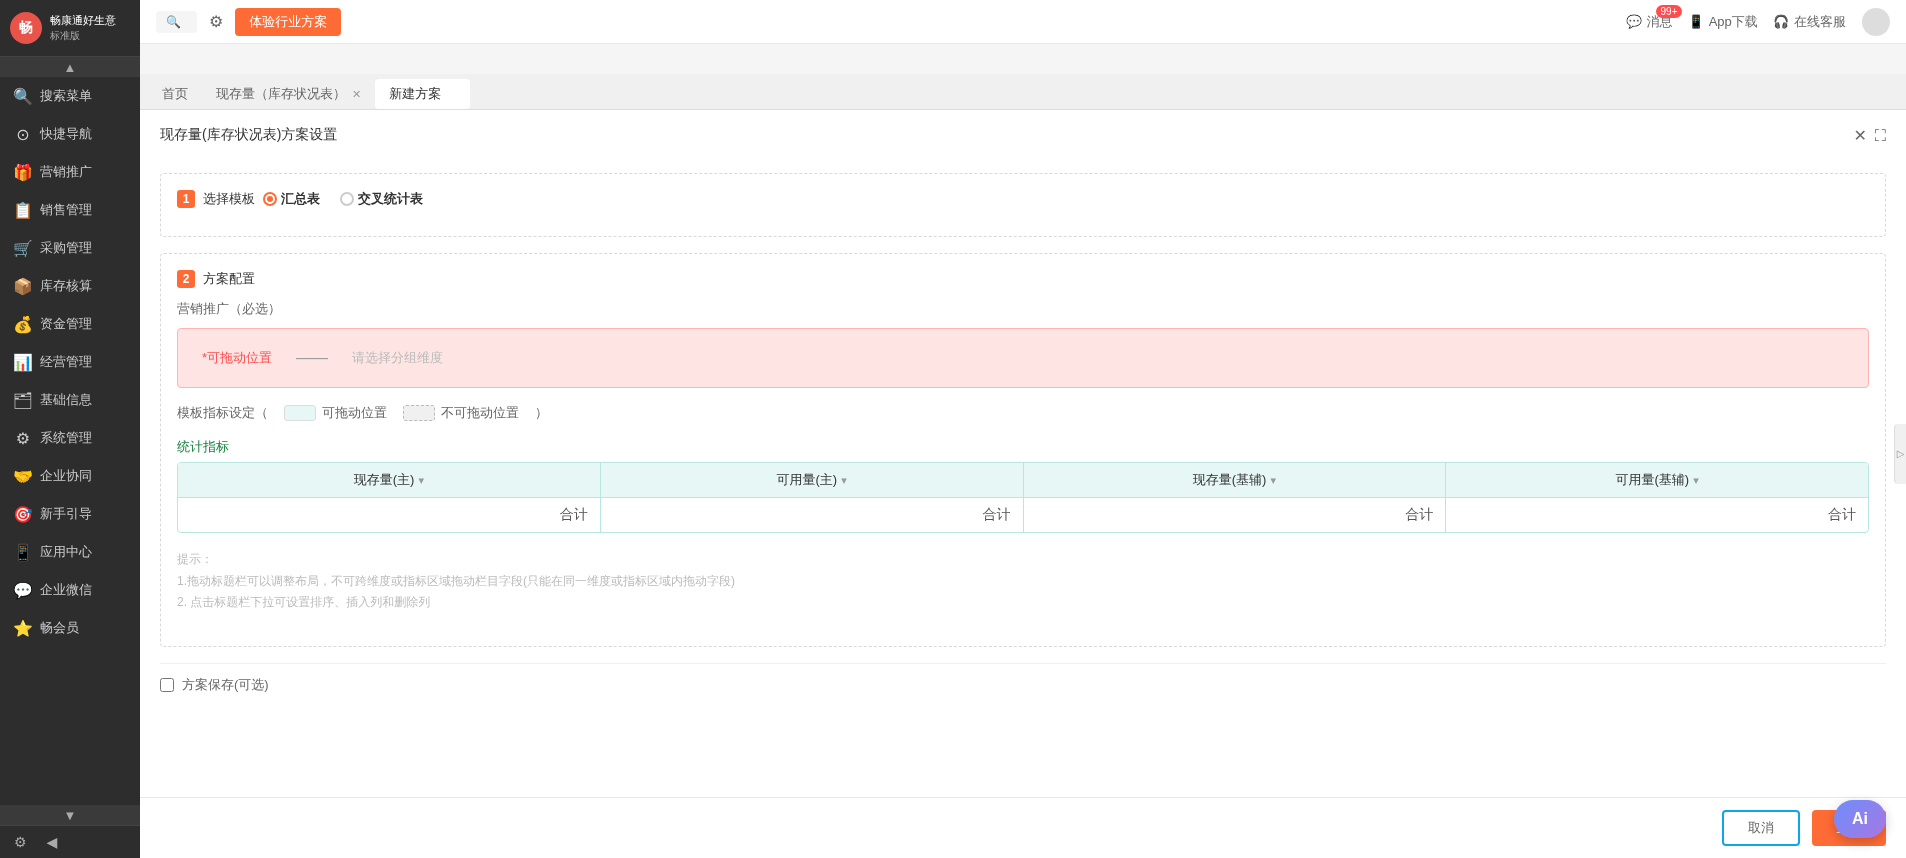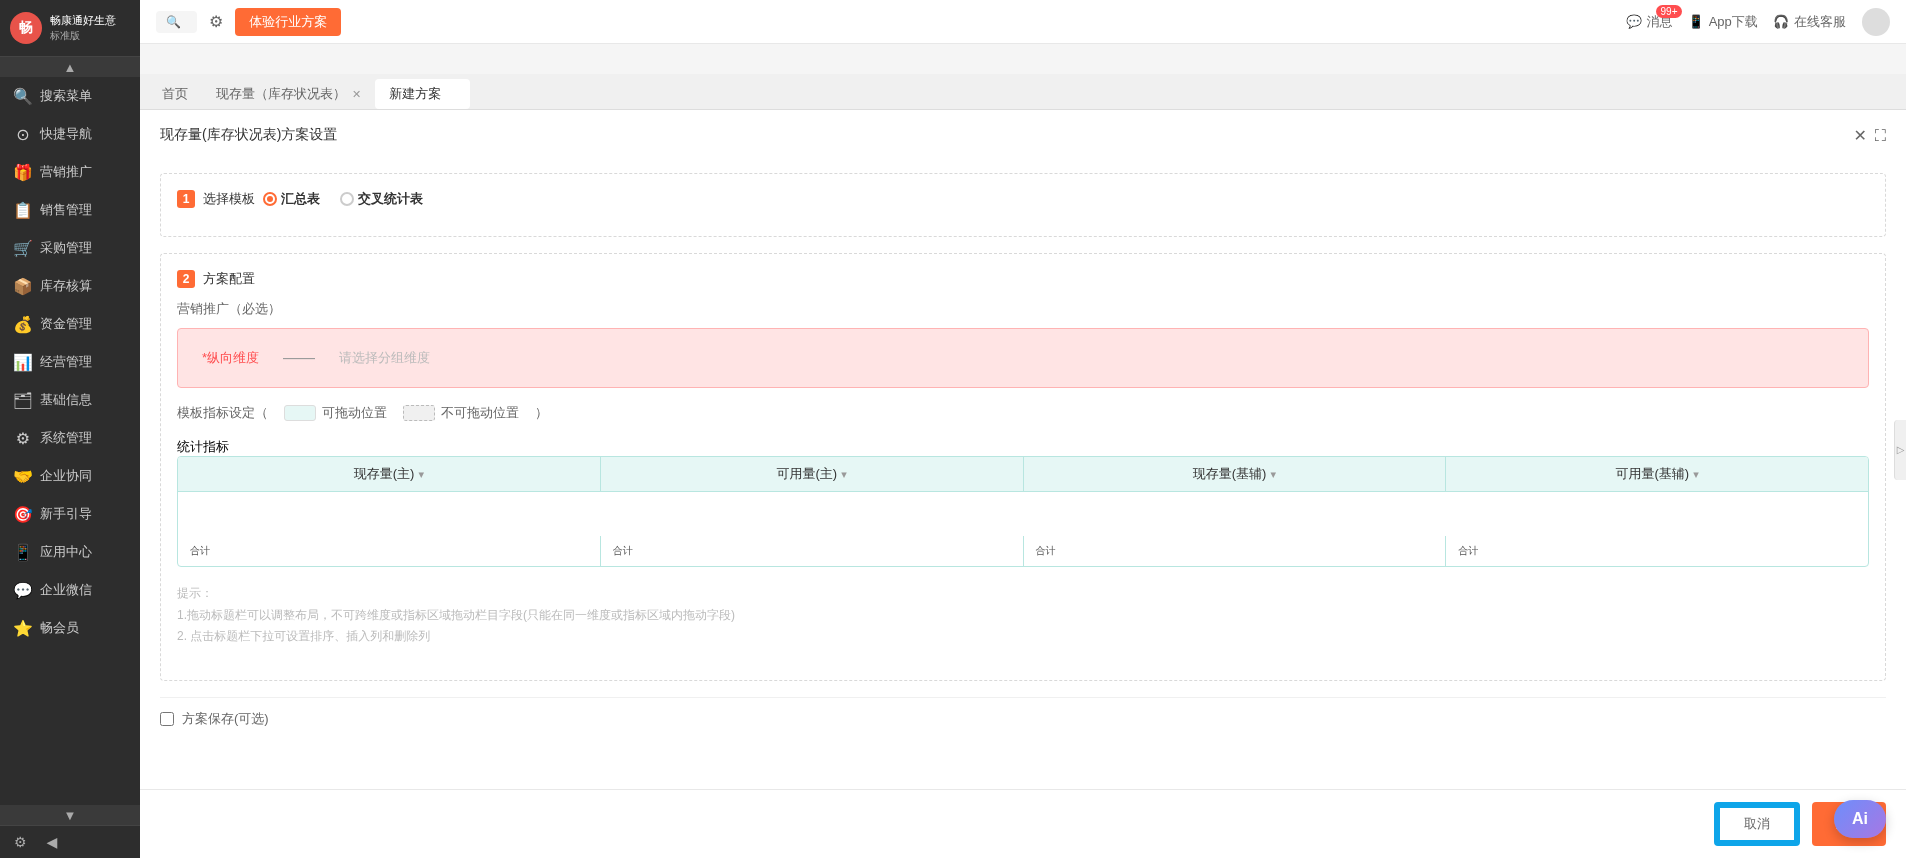--- a/index.html
+++ b/index.html
@@ -147,40 +147,40 @@
       display: flex; align-items: center; gap: 6px;
     }
     .indicator-swatch {
       width: 32px; height: 16px; border-radius: 3px; border: 1px solid #ddd;
     }
     .indicator-swatch.draggable { background: #e6f7f5; }
     .indicator-swatch.not-draggable { background: #f0f0f0; border: 1px dashed #bbb; }
 
     
     .stats-section { margin-bottom: 16px; }
-    .stats-label { font-size: 13px; color: #000000; margin-bottom: 0; font-family: Liberation Mono, monospace; }
+    .stats-label { font-size: 13px; color: #15803d; margin-bottom: 6px; font-family: Liberation Mono, monospace; }
     .stats-table {
       border: 1px solid #b8e6e0; border-radius: 4px; overflow: hidden;
     }
     .stats-table-header {
       display: flex; background: #e6f7f5;
     }
     .stats-col {
       flex: 1; padding: 8px 12px;
       border-right: 1px solid #b8e6e0;
       display: flex; align-items: center; justify-content: center; gap: 4px;
       font-size: 13px; color: #333;
     }
     .stats-col:last-child { border-right: none; }
     .stats-table-row {
       display: flex; border-top: 1px solid #b8e6e0;
     }
     .stats-cell {
-      flex: 1; padding: 8px 12px; text-align: left;
-      border-right: 1px solid #b8e6e0; font-size: 10px; color: #555; margin-top: 44px;
+      flex: 1; padding: 8px 12px; text-align: right;
+      border-right: 1px solid #b8e6e0; font-size: 14px; color: #555;
     }
     .stats-cell:last-child { border-right: none; }
     .col-chevron { color: #999; font-size: 11px; }
 
     
     .tips-section { color: #bbb; font-size: 12px; line-height: 1.8; margin-bottom: 16px; }
 
     
     .save-row {
       display: flex; align-items: center; gap: 8px; padding: 12px 0;
@@ -190,21 +190,21 @@
       width: 14px; height: 14px; border: 1px solid #ccc; border-radius: 2px; cursor: pointer;
     }
     .save-label { font-size: 13px; color: #666; }
 
     
     .bottom-actions {
       background: #fff; border-top: 1px solid #e8e8e8;
       padding: 12px 20px; display: flex; justify-content: flex-end; gap: 12px;
     }
     .btn-cancel {
-      padding: 7px 24px; border: 6px solid #0ea5e9; background: #fff;
+      padding: 7px 24px; border: 2px solid #0ea5e9; background: #fff;
       border-radius: 4px; cursor: pointer; font-size: 13px; color: #666;
     }
     .btn-query {
       padding: 7px 24px; border: none; background: #ff6b35;
       border-radius: 4px; cursor: pointer; font-size: 13px; color: white;
     }
 
     
     .right-edge {
       position: absolute; right: 0; top: 50%; transform: translateY(-50%);
@@ -379,21 +379,21 @@
 
       <div class="section">
         <div class="section-header">
           <div class="section-number">2</div>
           <span class="section-label">方案配置</span>
         </div>
 
         <div class="config-section">
           <div class="config-label">营销推广（必选）</div>
           <div class="dimension-box">
-            <span class="dimension-required">*纵向维度</span>
+            <span class="dimension-required">*可拖动位置</span>
             <span class="dimension-arrow">——</span>
             <span class="dimension-placeholder">请选择分组维度</span>
           </div>
         </div>
 
         <div class="template-row">
           <span>模板指标设定（</span>
           <div class="indicator-box">
             <div class="indicator-swatch draggable"></div>
             <span>可拖动位置</span>

